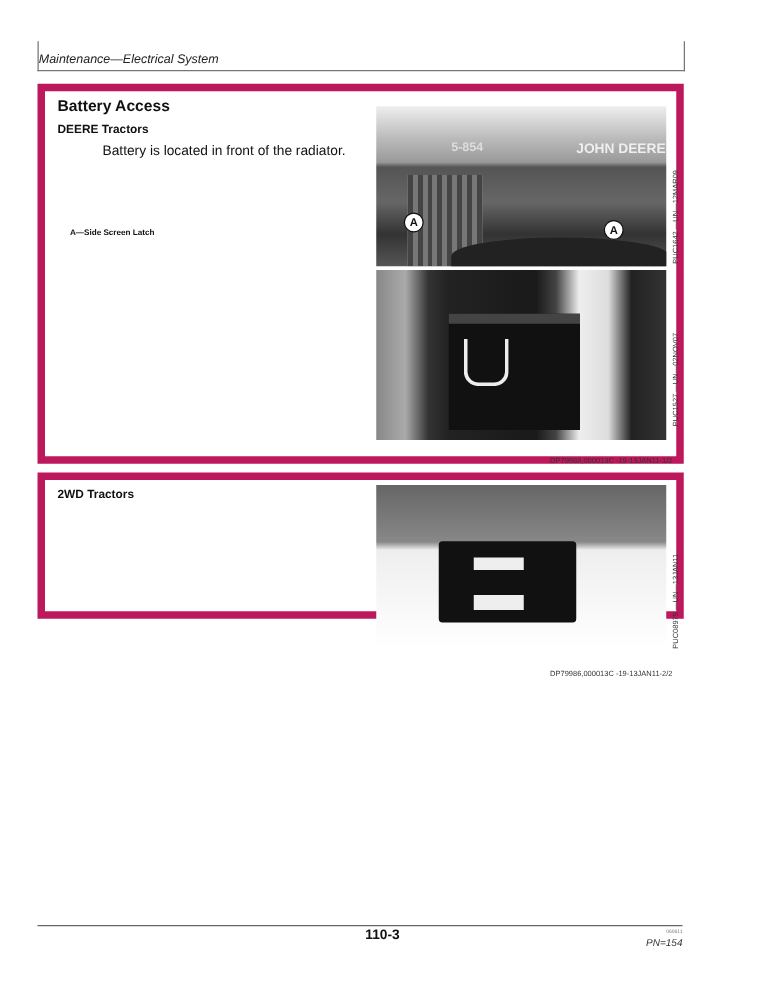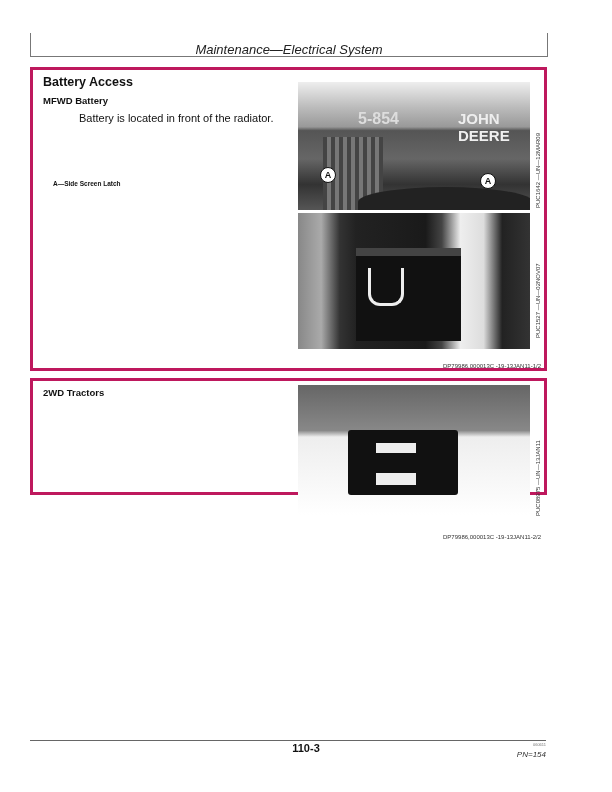--- a/index.html
+++ b/index.html
@@ -1,19 +1,19 @@
 <!DOCTYPE html>
 <html><head>
 <meta charset="utf-8">
 <style>
   html,body{margin:0;padding:0;}
   body{width:612px;height:792px;background:#fff;position:relative;font-family:"Liberation Sans",sans-serif;color:#111;overflow:hidden;}
   .header{position:absolute;left:30px;top:33px;width:516px;height:23px;border-left:1px solid #777;border-right:1px solid #777;border-bottom:1px solid #777;}
-  .header-title{position:absolute;left:0;right:0;top:9px;text-align:center;font-size:13px;font-style:italic;color:#222;}
-  .box{position:absolute;left:30px;width:517px;border:3px solid #be185d;box-sizing:border-box;}
+  .header-title{position:absolute;left:0;right:0;top:9px;font-size:10px;font-style:italic;color:#222;}
+  .box{position:absolute;left:30px;width:517px;border:6px solid #be185d;box-sizing:border-box;}
   #box1{top:67px;height:304px;}
   #box2{top:378px;height:117px;text-align:center;}
   .h1{position:absolute;left:10px;top:5px;font-size:12.5px;font-weight:bold;}
   .h2{position:absolute;left:10px;font-size:9.5px;font-weight:bold;}
   .p{position:absolute;left:10px;width:250px;font-size:11px;line-height:11.5px;padding-left:36px;}
   .legend{position:absolute;left:20px;font-size:6.5px;font-weight:bold;}
   .photo{position:absolute;left:265px;background:#555;overflow:hidden;}
   .photo-id{position:absolute;font-size:6px;color:#333;transform:rotate(-90deg);transform-origin:left top;white-space:nowrap;}
   .ref{position:absolute;right:3px;font-size:6px;color:#333;}
   .callout{position:absolute;width:14px;height:14px;border-radius:50%;background:#fff;border:1.5px solid #111;font-size:9px;font-weight:bold;text-align:center;line-height:14px;}
@@ -24,27 +24,27 @@
 </style>
 </head>
 <body>
 
 <div class="header">
   <div class="header-title">Maintenance—Electrical System</div>
 </div>
 
 <div class="box" id="box1">
   <div class="h1">Battery Access</div>
-  <div class="h2" style="top:25px">MFWD Battery</div>
+  <div class="h2" style="top:25px">DEERE Tractors</div>
   <div class="p" style="top:43px">Battery is located in front of the radiator.</div>
   <div class="legend" style="top:110px">A—Side Screen Latch</div>
 
   <div class="photo" style="top:12px;width:232px;height:128px;background:linear-gradient(180deg,#eee 0%,#bbb 20%,#999 35%,#555 38%,#666 60%,#333 80%,#555 100%);">
-    <div style="position:absolute;left:60px;top:28px;font-size:16px;font-weight:bold;color:#ddd;">5-854</div>
-    <div style="position:absolute;left:160px;top:28px;font-size:15px;font-weight:bold;color:#eee;">JOHN DEERE</div>
+    <div style="position:absolute;left:60px;top:28px;font-size:10px;font-weight:bold;color:#ddd;">5-854</div>
+    <div style="position:absolute;left:160px;top:28px;font-size:11px;font-weight:bold;color:#eee;">JOHN DEERE</div>
     <div style="position:absolute;left:25px;top:55px;width:60px;height:73px;background:repeating-linear-gradient(90deg,#444 0 4px,#777 4px 8px);"></div>
     <div style="position:absolute;left:60px;top:105px;width:175px;height:30px;border-radius:50% 50% 0 0;background:#222;"></div>
     <div class="callout" style="left:22px;top:85px">A</div>
     <div class="callout" style="left:182px;top:91px">A</div>
   </div>
   <div class="photo-id" style="left:502px;top:138px">PUC1642 —UN—12MAR09</div>
 
   <div class="photo" style="top:143px;width:232px;height:136px;background:linear-gradient(90deg,#888 0%,#aaa 10%,#333 18%,#222 25%,#1a1a1a 55%,#444 62%,#eee 70%,#ddd 80%,#222 88%,#333 100%);">
     <div style="position:absolute;left:58px;top:35px;width:105px;height:85px;background:#111;border-top:8px solid #444;"></div>
     <div style="position:absolute;left:70px;top:55px;width:30px;height:35px;border:3px solid #eee;border-top:none;border-radius:0 0 12px 12px;"></div>

